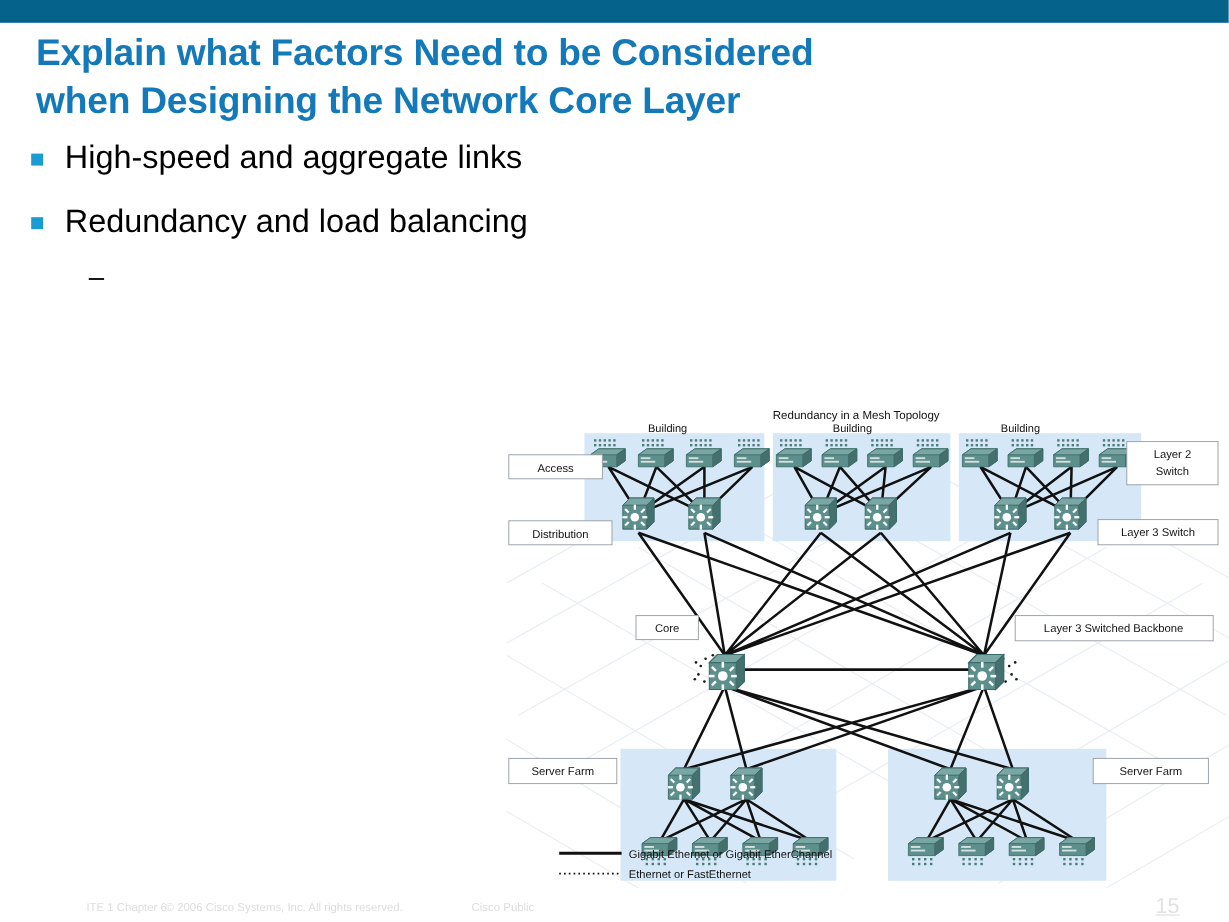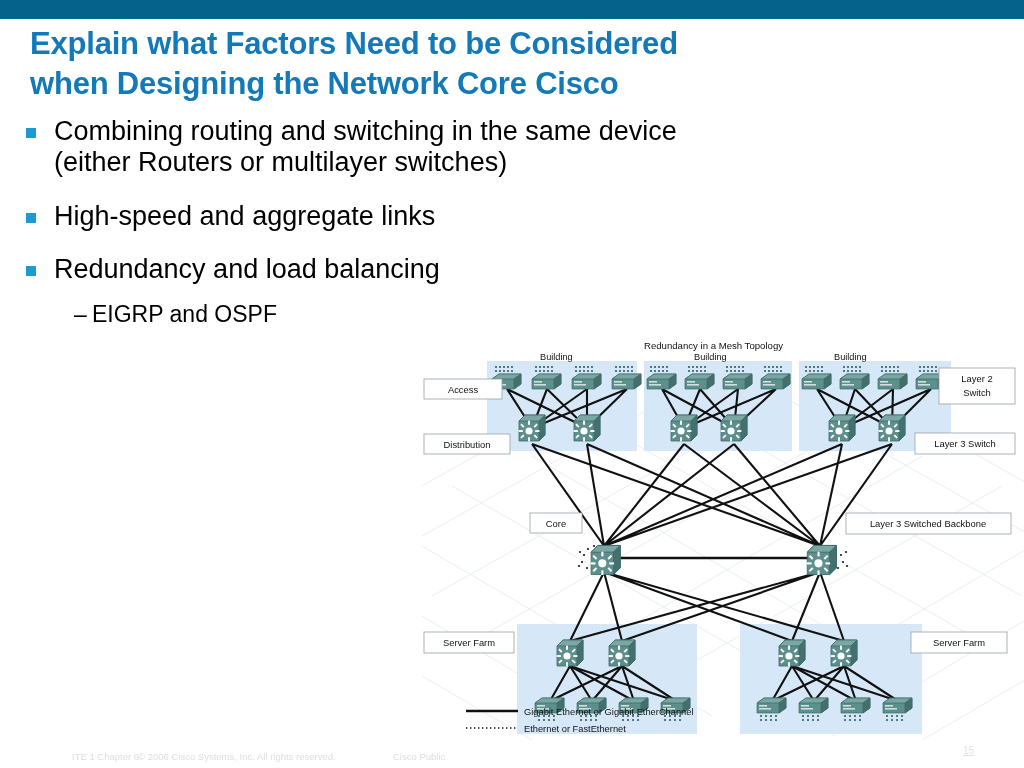--- a/index.html
+++ b/index.html
@@ -90,21 +90,21 @@
     font-size: 9.5px;
     color: #dddddd;
   }
   #footer .f-chapter { position: absolute; left: 34px; top: 3px; margin-left: 38px; }
   #footer .f-copy    { position: absolute; left: 138px; top: 3px; }
   #footer .f-public  { position: absolute; left: 393px; top: 3px; }
   #page-number {
     position: absolute;
     left: 963px;
     top: 745px;
-    font-size: 10px;
+    font-size: 18px;
     color: #e2e2e2;
     text-decoration: underline;
   }
 
   
   #diagram {
     position: absolute;
     left: 422px;
     top: 336px;
     width: 610px;
@@ -112,45 +112,39 @@
   }
   #diagram svg { display: block; }
 </style>
 </head>
 <body>
 
 <div id="top-bar"></div>
 
 <div id="slide-title">
   <span class="tline">Explain what Factors Need to be Considered</span>
-  <span class="tline">when Designing the Network Core Cisco</span>
+  <span class="tline">when Designing the Network Core Layer</span>
 </div>
 
 <div id="body-list">
 
-  <div class="bullet-row">
-    <span class="marker"></span>
-    <span class="btext">Combining routing and switching in the same device</span>
-    <span class="btext-2">(either Routers or multilayer switches)</span>
-  </div>
 
   <div class="bullet-row">
     <span class="marker"></span>
     <span class="btext">High-speed and aggregate links</span>
   </div>
 
   <div class="bullet-row">
     <span class="marker"></span>
     <span class="btext">Redundancy and load balancing</span>
   </div>
 
 
   <div class="subbullet-row">
     <span class="dash">–</span>
-    <span>EIGRP and OSPF</span>
   </div>
 
 </div>
 
 <div id="diagram">
 <svg width="610" height="405" viewBox="0 0 610 405" xmlns="http://www.w3.org/2000/svg">
   <defs>
 
     <g id="sw2">
 

